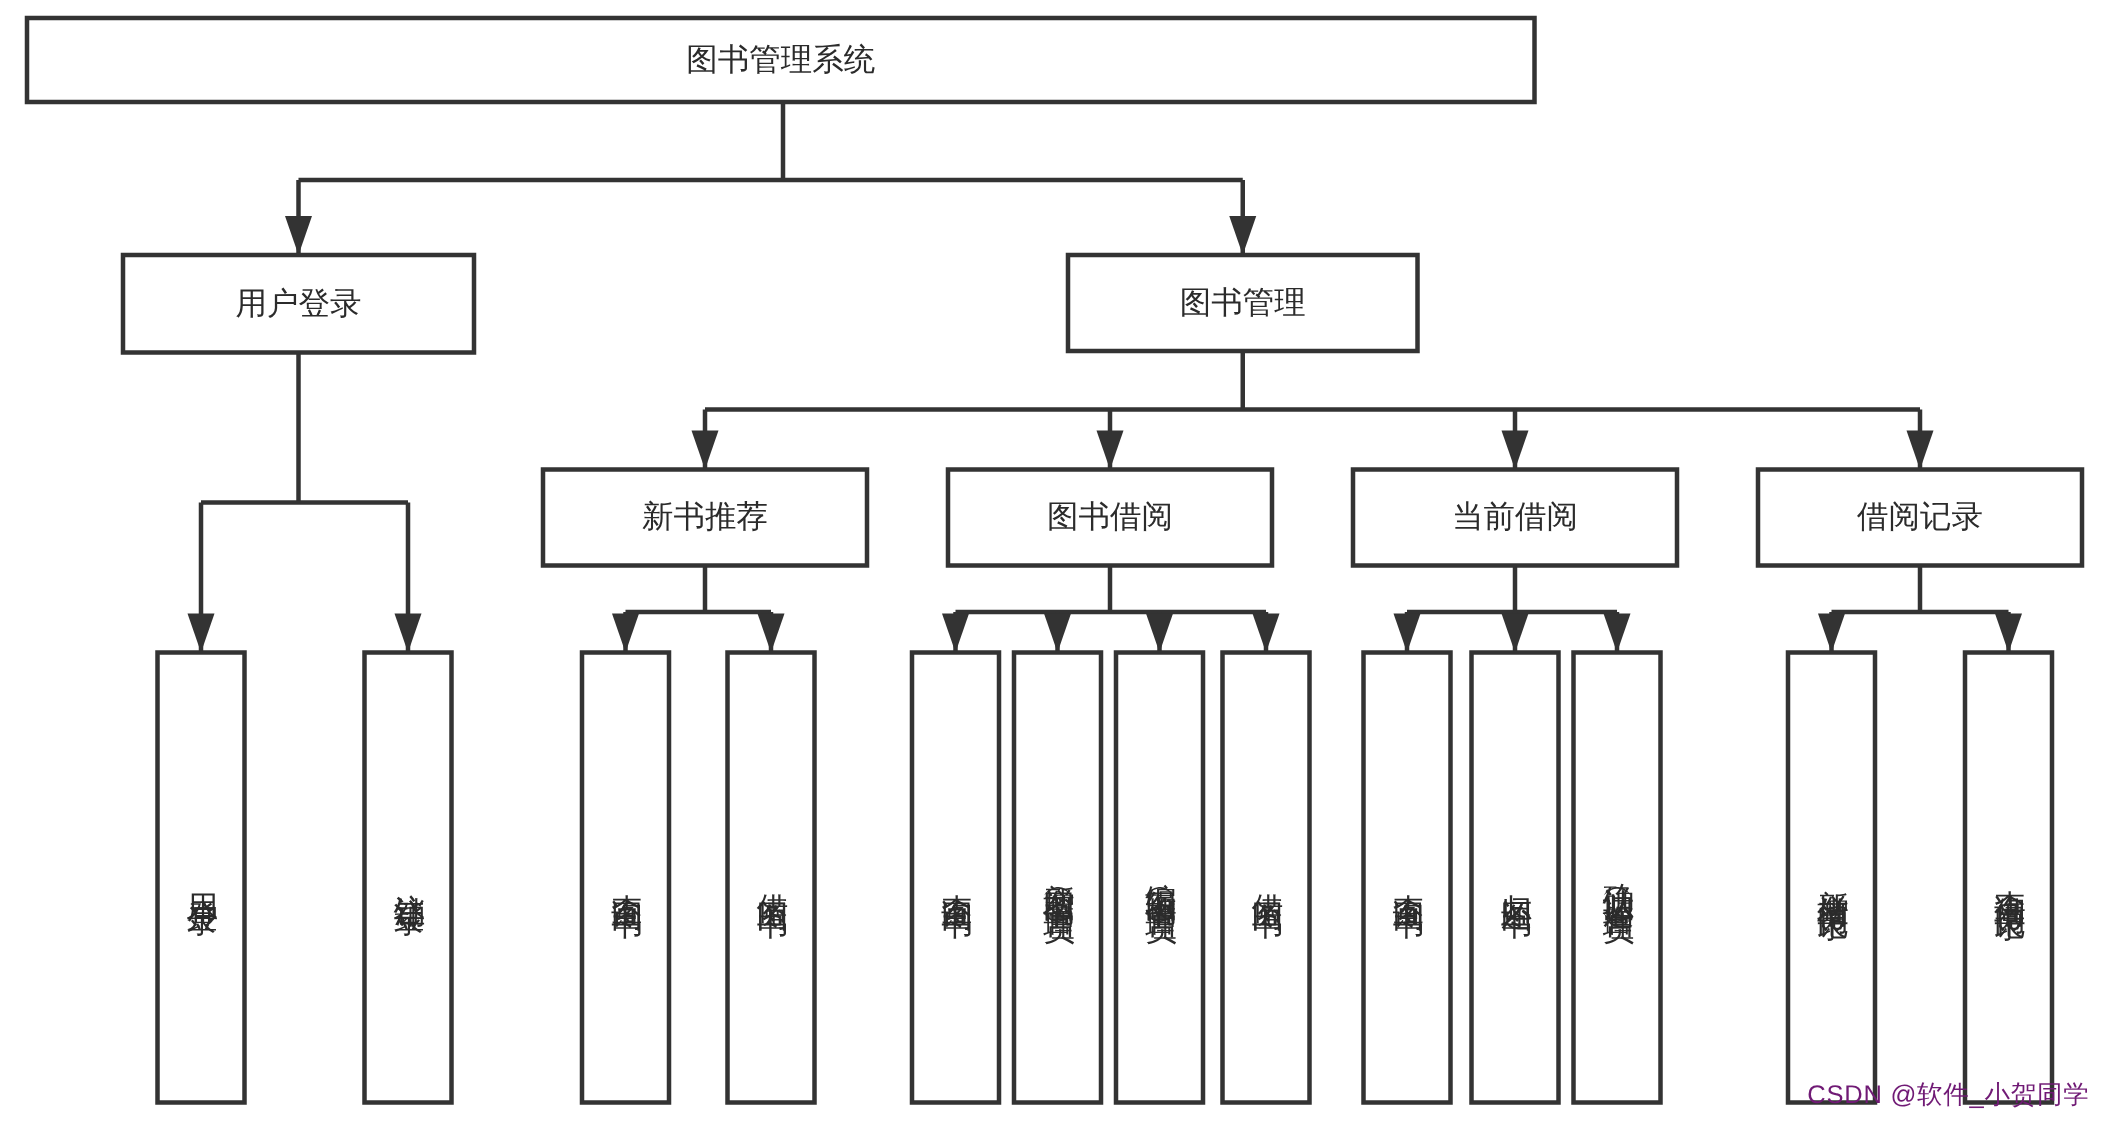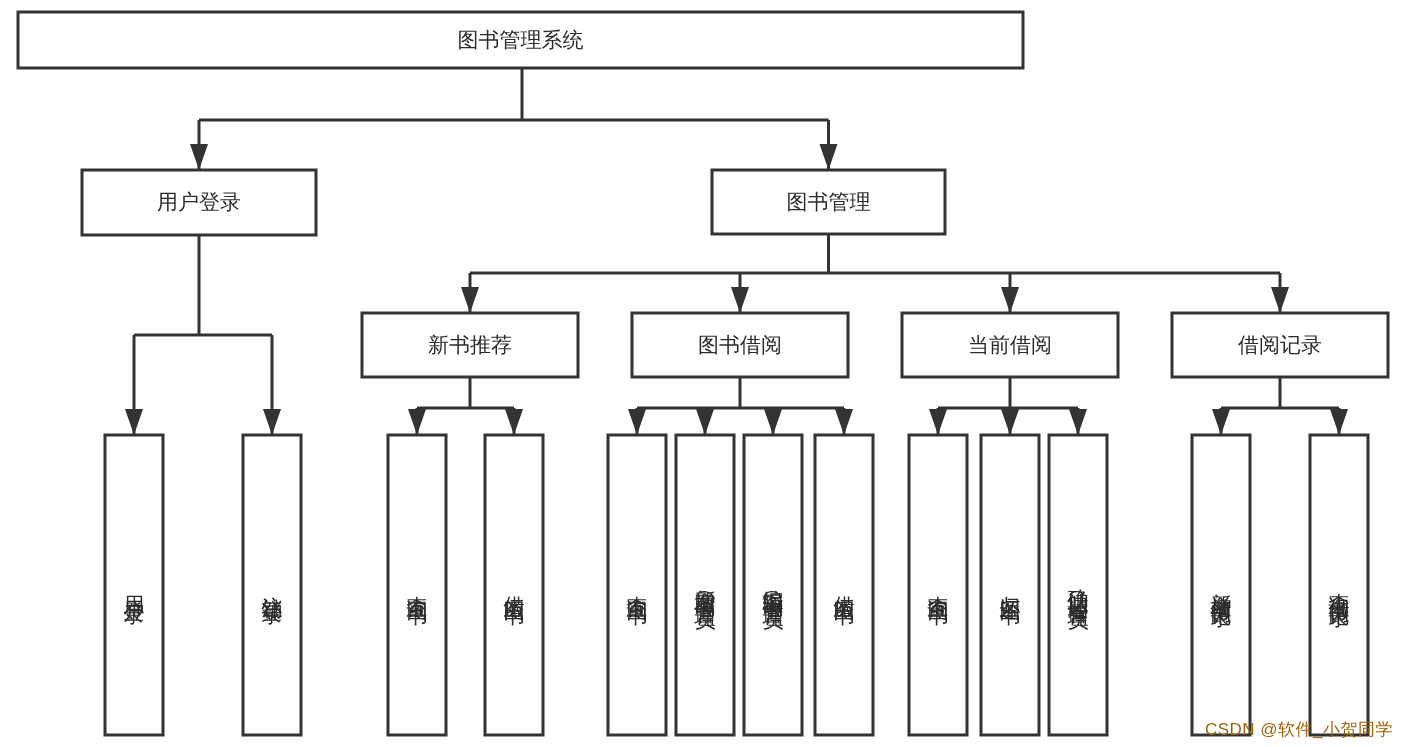--- a/index.html
+++ b/index.html
@@ -61,21 +61,21 @@
     white-space: nowrap;
     text-align: center;
     pointer-events: none;
   }
   .watermark {
     position: absolute;
     right: 12px;
     bottom: 6px;
     font-family: "Liberation Sans", "DejaVu Sans", sans-serif;
     font-size: 17px;
-    color: #a16207;
+    color: #701a75;
     letter-spacing: 0.5px;
     white-space: nowrap;
   }
 </style>
 </head>
 <body>
 
 <div id="diagram-root">
 
   <svg class="diagram-canvas" viewBox="0 0 1405 747">

